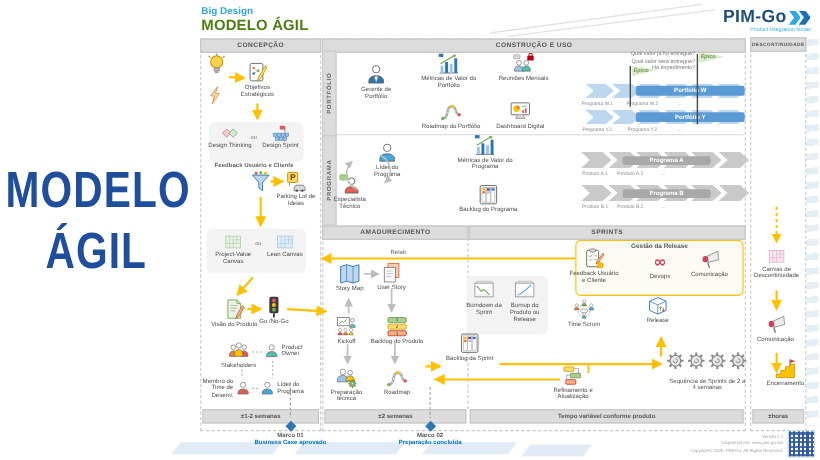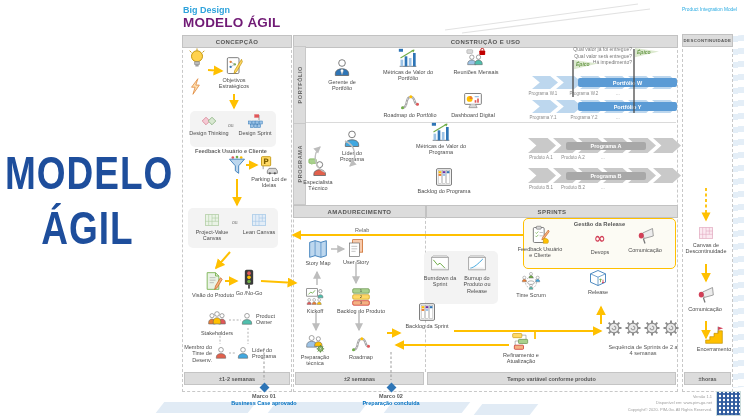--- a/index.html
+++ b/index.html
@@ -8,21 +8,21 @@
   #stage{position:absolute;inset:0;width:745px;height:418px;}
 
   
   .stripe{position:absolute;height:11px;background:#D9E6F3;transform:skewX(-38deg);opacity:.8;z-index:0;}
   .rband{position:absolute;left:733px;top:36px;width:11px;height:352px;
          background:repeating-linear-gradient(to bottom,#E4EEF7 0 6px,#fff 6px 13px);
          transform:skewY(-6deg);transform-origin:top left;z-index:0;}
 
   
   .pretitle{position:absolute;left:183px;top:5px;font-size:9px;font-weight:bold;color:#2FA3DC;}
-  .maintitle{position:absolute;left:183px;top:15px;font-size:13.5px;font-weight:bold;color:#701a75;letter-spacing:.2px;}
+  .maintitle{position:absolute;left:183px;top:15px;font-size:13.5px;font-weight:bold;color:#4d7c0f;letter-spacing:.2px;}
   .logo{position:absolute;left:592px;top:7px;width:145px;text-align:right;z-index:2;}
   .logoline{display:flex;align-items:center;justify-content:flex-end;gap:2px;}
   .logotext{font-size:16px;font-weight:bold;color:#1F4E79;letter-spacing:.3px;}
   .chevro{display:inline-block;width:11px;height:13px;
           clip-path:polygon(0 0,55% 0,100% 50%,55% 100%,0 100%,45% 50%);}
   .logosub{font-size:4.8px;color:#29ABE2;margin-top:0px;}
 
   
   .sidetitle{position:absolute;left:5px;top:146px;width:165px;text-align:center;
              font-size:37px;font-weight:bold;color:#1E4E9C;line-height:1.18;
@@ -100,20 +100,25 @@
 
   <div class="stripe" style="left:160px;top:402px;width:92px"></div>
   <div class="stripe" style="left:272px;top:402px;width:92px"></div>
   <div class="stripe" style="left:388px;top:402px;width:78px"></div>
   <div class="stripe" style="left:478px;top:404px;width:56px"></div>
   <div class="rband"></div>
 
   <div class="pretitle">Big Design</div>
   <div class="maintitle">MODELO ÁGIL</div>
   <div class="logo">
+    <div class="logoline">
+      <span class="logotext">PIM-Go</span>
+      <span class="chevro" style="background:#29ABE2"></span>
+      <span class="chevro" style="background:#1C6FB5;margin-left:-4px"></span>
+    </div>
     <div class="logosub">Product Integration Model</div>
   </div>
 
   <div class="sidetitle">
     <div>MODELO</div>
     <div>ÁGIL</div>
   </div>
 
   <div class="colbox" style="left:182px;top:35px;width:108px;height:355px"></div>
   <div class="colbox" style="left:293px;top:35px;width:383px;height:355px"></div>

